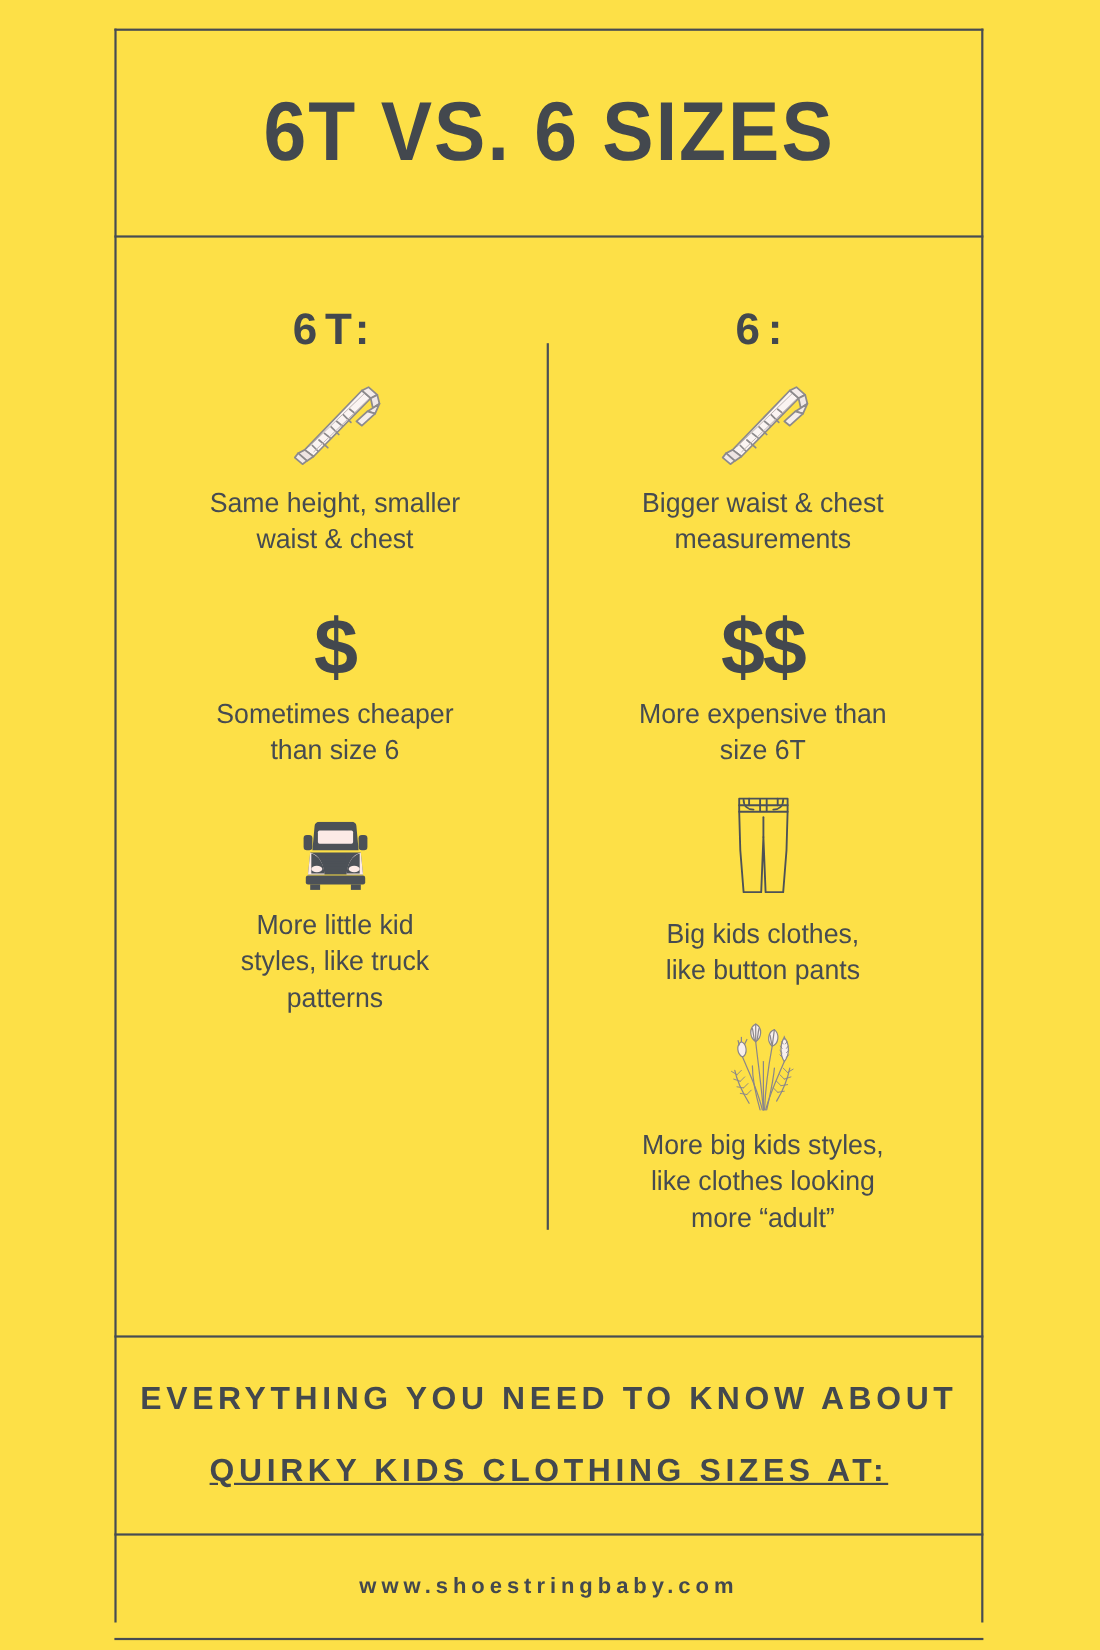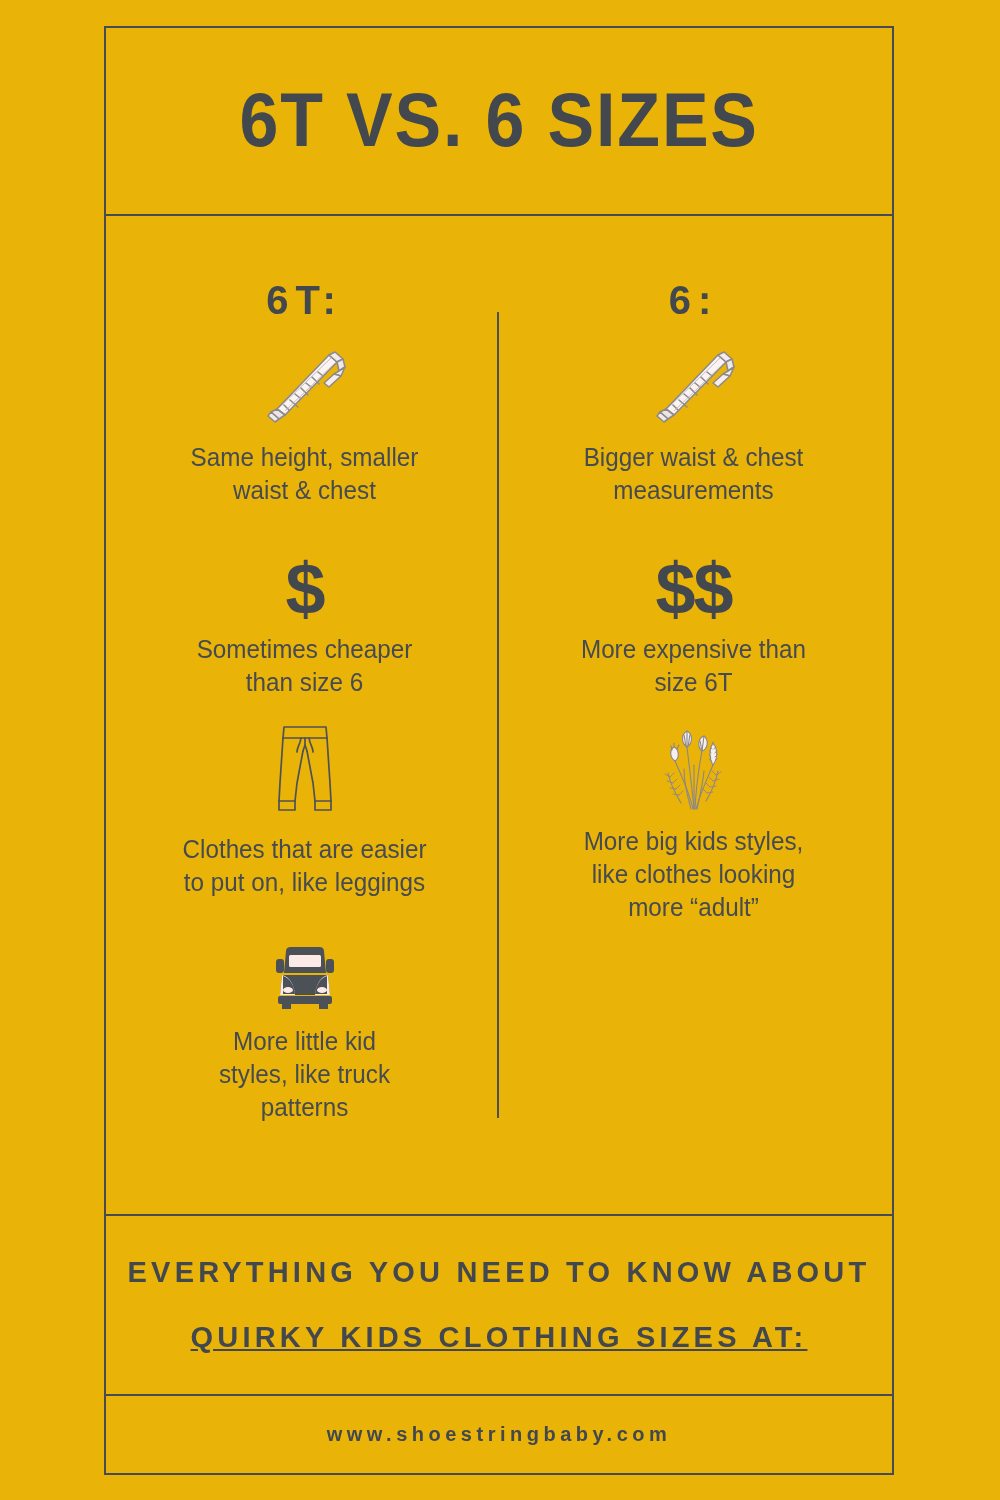--- a/index.html
+++ b/index.html
@@ -9,21 +9,21 @@
     height: 1500px;
     background: #fceae6;
     font-family: "Liberation Sans", sans-serif;
     overflow: hidden;
   }
 
   #infographic {
     position: relative;
     width: 1000px;
     height: 1500px;
-    background: #eab308;
+    background: #fde047;
   }
 
   
   .frame {
     position: absolute;
     left: 104px;
     top: 26px;
     width: 790px;
     height: 1449px;
     border: 2px solid #474c52;
@@ -166,21 +166,21 @@
     text-transform: uppercase;
   }
   .cta-line + .cta-line { margin-top: 32px; text-decoration: underline; }
 
   
   .url-band {
     position: absolute;
     left: 104px;
     top: 1396px;
     width: 790px;
-    height: 79px;
+    height: 95px;
     border-bottom: 2px solid #474c52;
     display: flex;
     align-items: center;
     justify-content: center;
   }
   .url-text {
     font-family: "Liberation Sans Narrow", "Liberation Sans", sans-serif;
     font-weight: bold;
     font-size: 20px;
     letter-spacing: 4.5px;
@@ -239,39 +239,20 @@
         </div>
 
         <div class="row r1">
           <div class="icon-wrap">
             <span class="money">$</span>
           </div>
           <div class="row-text">Sometimes cheaper
 than size 6</div>
         </div>
 
-        <div class="row r2">
-          <div class="icon-wrap">
-            <svg width="70" height="96" viewBox="0 0 70 96">
-              <g fill="none" stroke="#4d5257" stroke-width="1.7" stroke-linejoin="round" stroke-linecap="round">
-                <path d="M14 6 L56 6 L57 17 L13 17 Z"></path>
-                <path d="M13 17 L10 62 L9 80 L25 80 L27 62 L33 30"></path>
-                <path d="M57 17 L60 62 L61 80 L45 80 L43 62 L37 30"></path>
-                <path d="M33 30 L35 24 L37 30"></path>
-                <path d="M31 17 C30 24 27 26 27 31"></path>
-                <path d="M39 17 C40 24 43 26 43 31"></path>
-                <path d="M9 80 L9 89 L25 89 L25 80"></path>
-                <path d="M45 80 L45 89 L61 89 L61 80"></path>
-                <path d="M35 24 L35 17"></path>
-              </g>
-            </svg>
-          </div>
-          <div class="row-text">Clothes that are easier
-to put on, like leggings</div>
-        </div>
 
         <div class="row r3">
           <div class="icon-wrap">
             <svg width="74" height="64" viewBox="0 0 74 64">
               <g fill="#4c5157">
                 <path d="M18 4 C18 1.5 20 0 22.5 0 L51.5 0 C54 0 56 1.5 56 4 L58 26 L16 26 Z"></path>
                 <rect x="21" y="8" width="32" height="12" rx="1.5" fill="#fceae6"></rect>
                 <rect x="8" y="12" width="8" height="14" rx="3"></rect>
                 <rect x="58" y="12" width="8" height="14" rx="3"></rect>
                 <path d="M14 28 L60 28 L62 48 L12 48 Z"></path>
@@ -333,20 +314,40 @@
         </div>
 
         <div class="row r1">
           <div class="icon-wrap">
             <span class="money">$$</span>
           </div>
           <div class="row-text">More expensive than
 size 6T</div>
         </div>
 
+        <div class="row r2">
+          <div class="icon-wrap">
+            <svg width="68" height="96" viewBox="0 0 68 96">
+              <g fill="none" stroke="#4d5257" stroke-width="1.7" stroke-linejoin="round" stroke-linecap="round">
+                <path d="M12 5 L56 5 L56 17 L12 17 Z"></path>
+                <path d="M12 17 L13 52 L16 90 L32 90 L34 40 L36 90 L52 90 L55 52 L56 17"></path>
+                <path d="M34 40 L34 22"></path>
+                <path d="M16 6 C16 12 20 15 25 15"></path>
+                <path d="M52 6 C52 12 48 15 43 15"></path>
+                <path d="M31 6 L31 16"></path>
+                <path d="M37 6 L37 16"></path>
+                <path d="M21 5 L21 11"></path>
+                <path d="M47 5 L47 11"></path>
+                <path d="M12 11 L56 11"></path>
+              </g>
+            </svg>
+          </div>
+          <div class="row-text">Big kids clothes,
+like button pants</div>
+        </div>
 
         <div class="row r3">
           <div class="icon-wrap">
             <svg width="86" height="90" viewBox="0 0 86 90">
               <g fill="none" stroke="#8a868a" stroke-width="1.1" stroke-linecap="round" stroke-linejoin="round">
 
                 <path d="M43 88 C41 66 38 44 36 26"></path>
                 <path d="M44 88 C45 66 48 46 51 30"></path>
                 <path d="M42 88 C38 70 30 54 24 40"></path>
                 <path d="M45 88 C50 70 57 56 62 44"></path>

